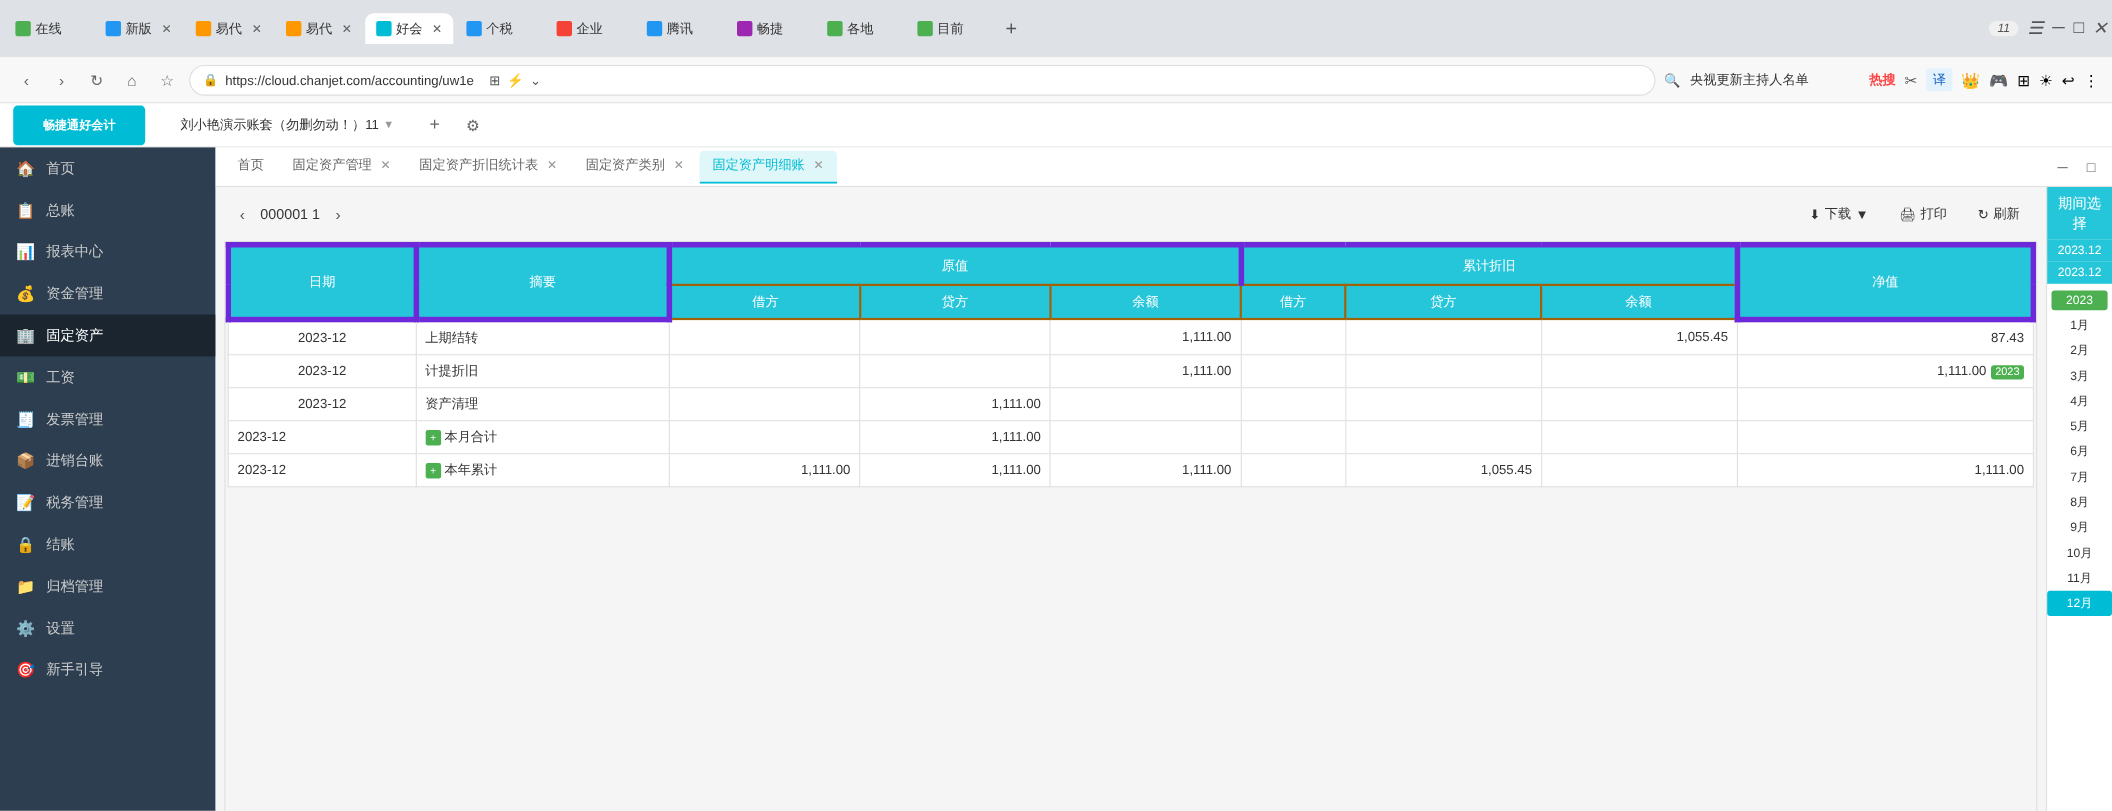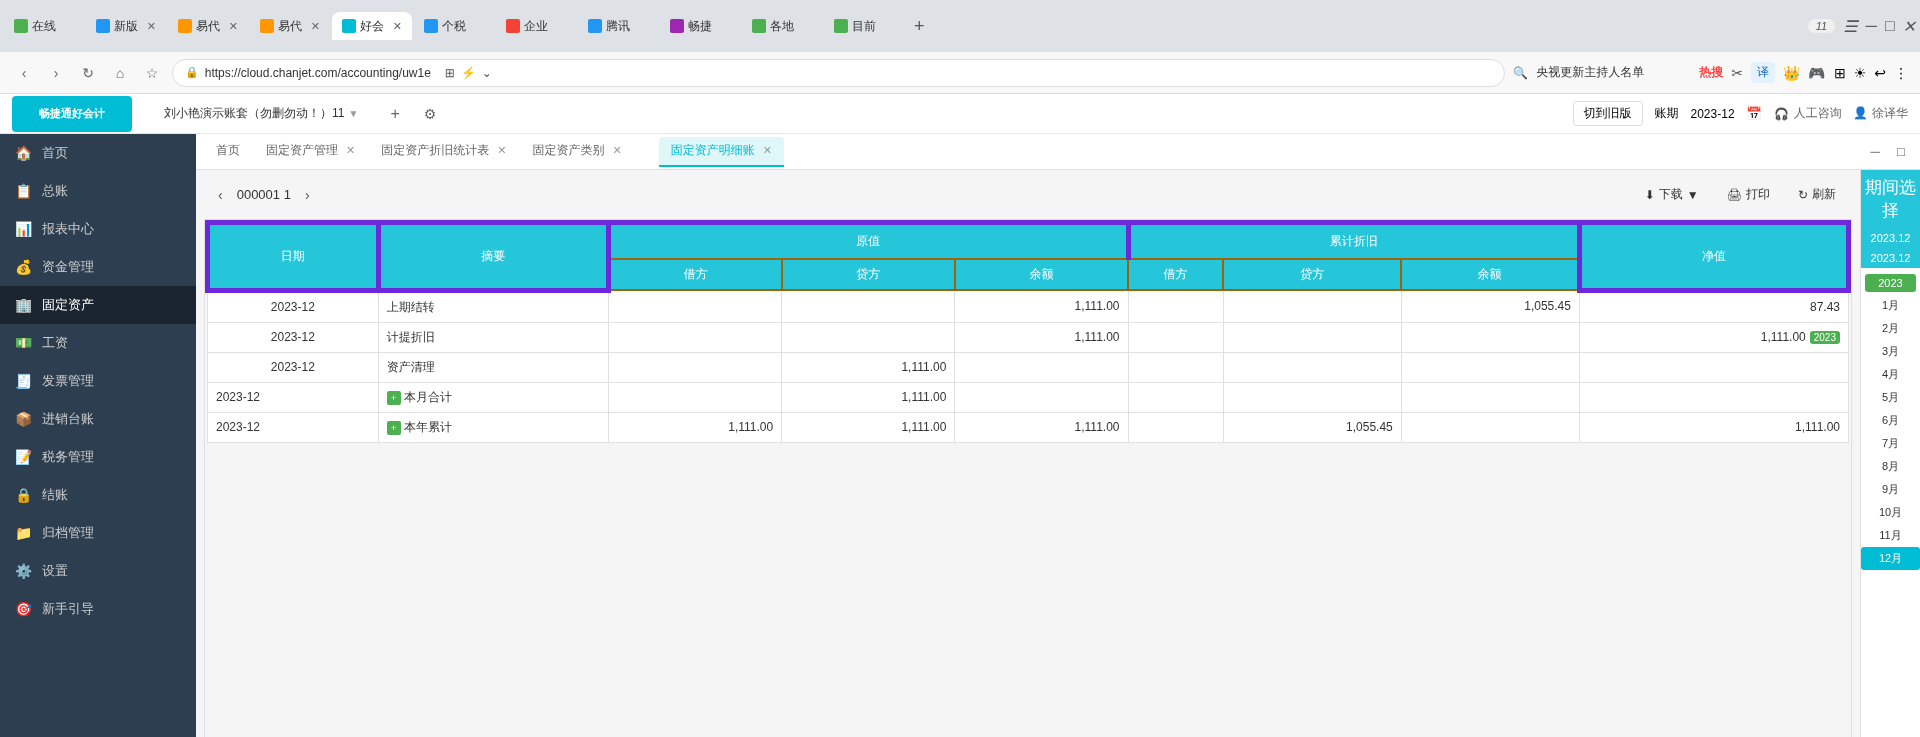--- a/index.html
+++ b/index.html
@@ -32,21 +32,21 @@
     .sidebar-item { display: flex; align-items: center; gap: 10px; padding: 10px 16px; cursor: pointer; color: #ccc; font-size: 13px; }
     .sidebar-item.active { background: #1a252f; color: #fff; }
     .sidebar-item .item-icon { width: 16px; height: 16px; display: flex; align-items: center; justify-content: center; font-size: 14px; }
 
     
     .main-content { flex: 1; display: flex; flex-direction: column; background: #f5f5f5; overflow: hidden; }
 
     
     .app-tabs { display: flex; align-items: center; background: #fff; border-bottom: 1px solid #e0e0e0; padding: 0 8px; height: 36px; gap: 2px; }
     .app-tab { display: flex; align-items: center; padding: 0 12px; height: 30px; cursor: pointer; font-size: 12px; color: #666; border-bottom: 2px solid transparent; gap: 4px; }
-    .app-tab.active { color: #00bcd4; border-bottom: 2px solid #00bcd4; background: #e0f7fa; border-radius: 4px 4px 0 0; margin-left: 23px; }
+    .app-tab.active { color: #00bcd4; border-bottom: 2px solid #00bcd4; background: #e0f7fa; border-radius: 4px 4px 0 0; }
     .app-tab .tab-close { font-size: 11px; color: #999; margin-left: 4px; }
     .window-controls { margin-left: auto; display: flex; gap: 4px; }
     .win-btn { width: 22px; height: 22px; display: flex; align-items: center; justify-content: center; cursor: pointer; color: #666; font-size: 13px; }
 
     
     .content-area { flex: 1; display: flex; overflow: hidden; }
 
     
     .ledger-main { flex: 1; display: flex; flex-direction: column; padding: 8px; overflow: hidden; }
 
@@ -65,21 +65,21 @@
     .table-header-row th.span-header { border-bottom: 1px solid #20b2c4; }
     .table-sub-header th { background: #26c6da; color: #fff; text-align: center; padding: 6px 4px; border: 2px solid #a16207; font-weight: normal; font-size: 12px; }
     tbody tr { background: #fff; }
     tbody td { border: 1px solid #e0e0e0; padding: 6px 8px; font-size: 12px; color: #333; text-align: center; }
     tbody td.text-right { text-align: right; }
     tbody td.text-left { text-align: left; }
     .row-icon { width: 14px; height: 14px; background: #4CAF50; border-radius: 2px; display: inline-block; font-size: 9px; color: #fff; text-align: center; line-height: 14px; }
 
     
     .period-panel { width: 60px; background: #fff; border-left: 1px solid #e0e0e0; display: flex; flex-direction: column; overflow-y: auto; }
-    .period-panel-title { background: #26c6da; color: #fff; text-align: center; padding: 6px 4px; font-size: 17px; writing-mode: horizontal-tb; }
+    .period-panel-title { background: #26c6da; color: #fff; text-align: center; padding: 6px 4px; font-size: 13px; writing-mode: horizontal-tb; }
     .period-month { text-align: center; padding: 4px 2px; cursor: pointer; font-size: 11px; color: #333; }
     .period-month.active { background: #00bcd4; color: #fff; border-radius: 3px; }
 
     
     ::-webkit-scrollbar { width: 6px; height: 6px; }
     ::-webkit-scrollbar-track { background: #f0f0f0; }
     ::-webkit-scrollbar-thumb { background: #ccc; border-radius: 3px; }
 
     
     .app-top-header { background: #fff; height: 40px; display: flex; align-items: center; padding: 0 12px; border-bottom: 1px solid #e8e8e8; gap: 8px; width: 100%; }
@@ -191,34 +191,20 @@
   <div class="app-top-left">
     <div class="app-logo-box">
       <span class="app-logo-text">畅捷通好会计</span>
     </div>
     <div class="company-selector">
       <span>刘小艳演示账套（勿删勿动！）11</span>
       <span class="dropdown-arrow">▼</span>
     </div>
     <span style="font-size:16px; cursor:pointer; color:#666;">+</span>
     <span style="font-size:14px; cursor:pointer; color:#666;">⚙</span>
-  </div>
-  <div class="top-right-actions">
-    <div class="switch-version-btn">切到旧版</div>
-    <span>账期</span>
-    <span>2023-12</span>
-    <span class="calendar-icon">📅</span>
-    <div class="user-service">
-      <span>🎧</span>
-      <span>人工咨询</span>
-    </div>
-    <div class="user-name">
-      <span>👤</span>
-      <span>徐译华</span>
-    </div>
   </div>
 </div>
 
 <div class="app-container">
 
   <div class="sidebar">
     <div class="sidebar-item">
       <span class="item-icon">🏠</span>
       <span>首页</span>
     </div>

